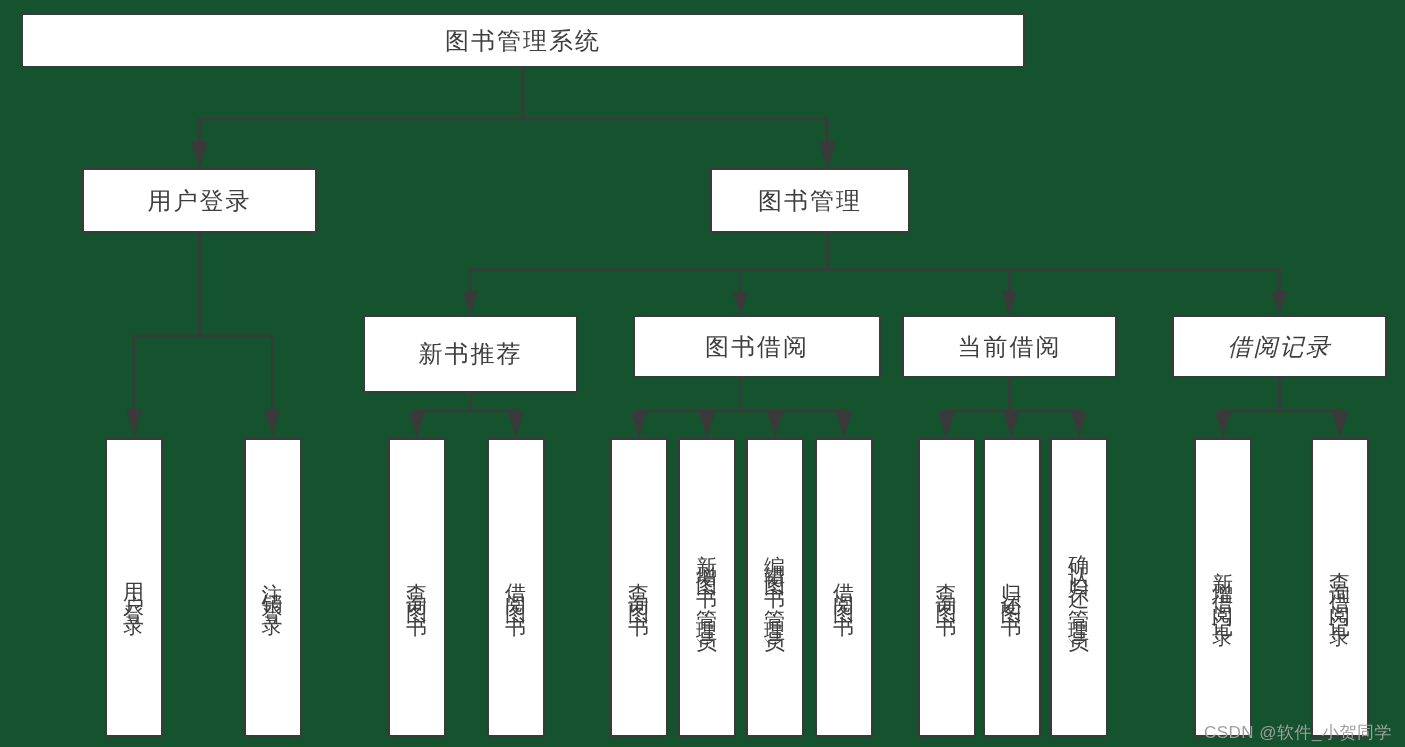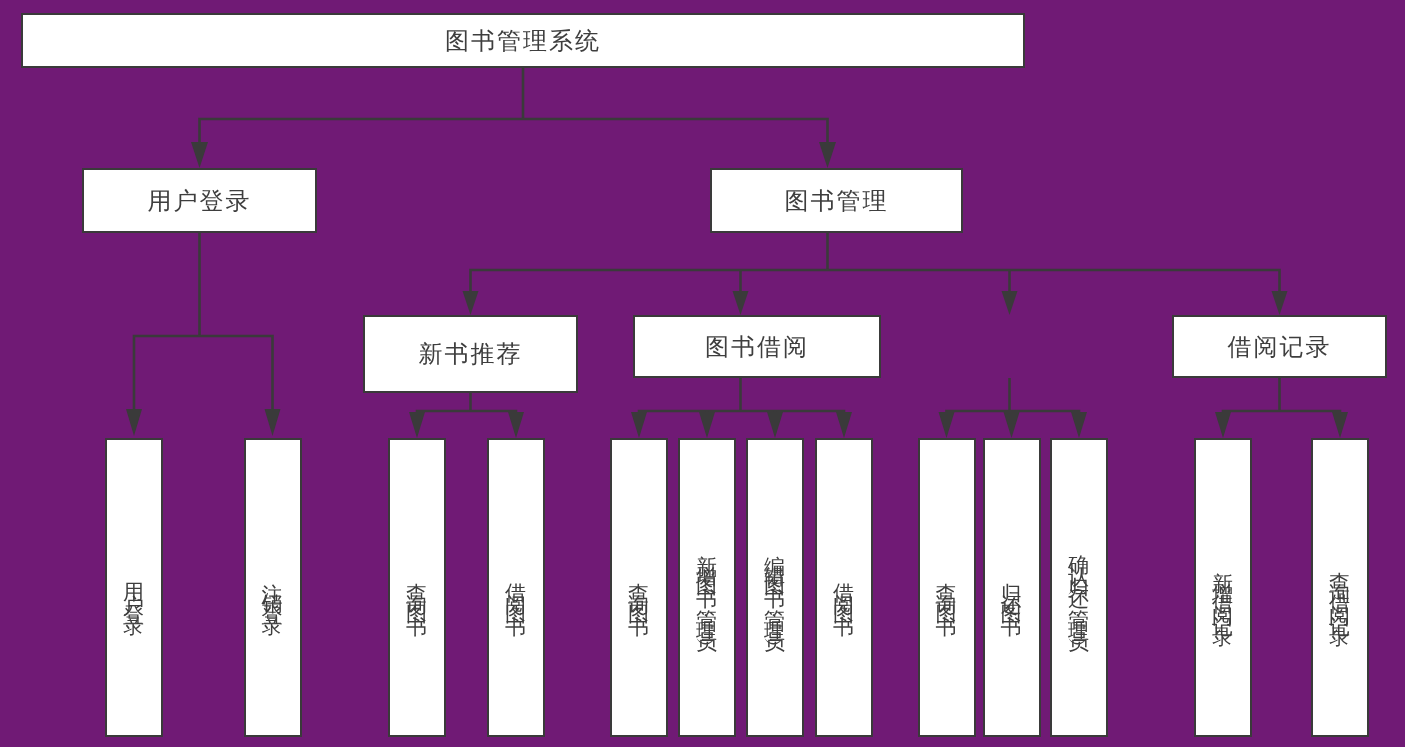--- a/index.html
+++ b/index.html
@@ -1,20 +1,20 @@
 <!DOCTYPE html>
 <html lang="zh"><head>
 <meta charset="utf-8">
 <style>
   html, body { margin: 0; padding: 0; background: #ffffff; }
   .canvas {
     position: relative;
     width: 1405px;
     height: 747px;
-    background: #701a75;
+    background: #14532d;
     font-family: "Liberation Sans", "DejaVu Sans", sans-serif;
     overflow: hidden;
   }
   svg.connectors {
     position: absolute;
     left: 0; top: 0;
     width: 1405px; height: 747px;
   }
   .hnode, .vnode {
     position: absolute;
@@ -106,31 +106,34 @@
     <polygon class="head" points="1332,412 1348,412 1340,438"></polygon>
   </svg>
 
   <div class="hnode" style="left:21px; top:13px; width:1004px; height:55px;">
     <span>图书管理系统</span>
   </div>
 
   <div class="hnode" style="left:82px; top:168px; width:235px; height:65px;">
     <span>用户登录</span>
   </div>
-  <div class="hnode" style="left:710px; top:168px; width:253px; height:65px;">
+  <div class="hnode" style="left:710px; top:168px; width:200px; height:65px;">
     <span>图书管理</span>
   </div>
 
   <div class="hnode" style="left:363px; top:315px; width:215px; height:78px;">
     <span>新书推荐</span>
   </div>
   <div class="hnode" style="left:633px; top:315px; width:248px; height:63px;">
     <span>图书借阅</span>
   </div>
-  <div class="hnode" style="left:1172px; top:315px; width:215px; height:63px;">
+  <div class="hnode" style="left:902px; top:315px; width:215px; height:63px;">
+    <span>当前借阅</span>
+  </div>
+  <div class="hnode" style="left:1172px; top:315px; width:215px; height:63px;font-style:italic;">
     <span>借阅记录</span>
   </div>
 
   <div class="vnode" style="left:105px; top:438px; width:58px; height:299px;">
     <span>用户登录</span>
   </div>
   <div class="vnode" style="left:243.5px; top:438px; width:58px; height:299px;">
     <span>注销登录</span>
   </div>
 
@@ -164,13 +167,14 @@
     <span>确认归还（管理员）</span>
   </div>
 
   <div class="vnode" style="left:1194px; top:438px; width:58px; height:299px;">
     <span>新增借阅记录</span>
   </div>
   <div class="vnode" style="left:1311px; top:438px; width:58px; height:299px;">
     <span>查询借阅记录</span>
   </div>
 
+  <div class="watermark">CSDN @软件_小贺同学</div>
 </div>
 
 </body></html>

